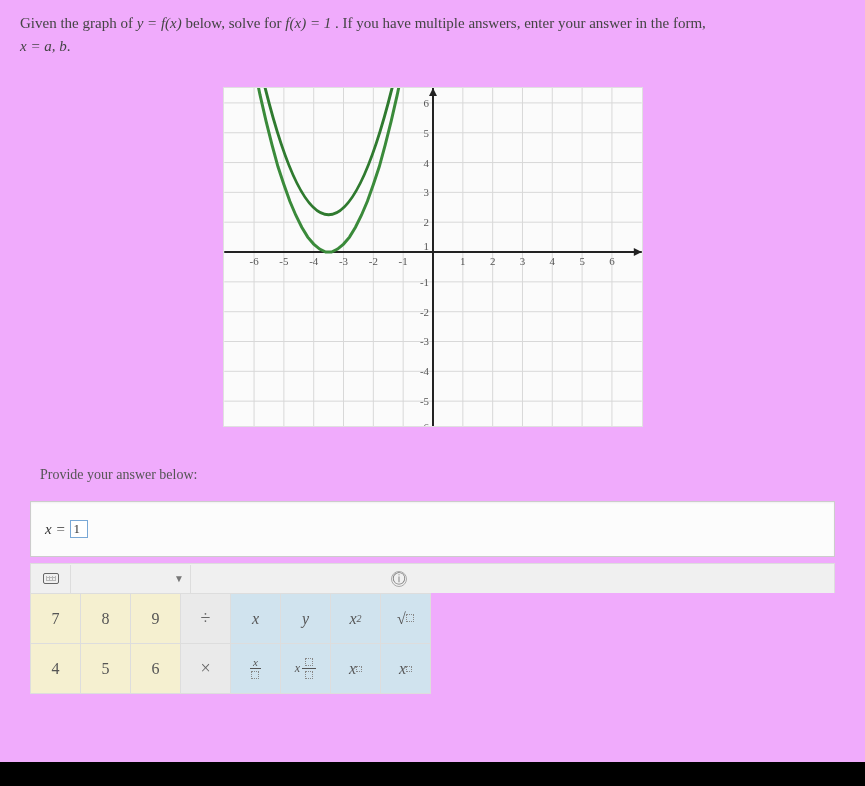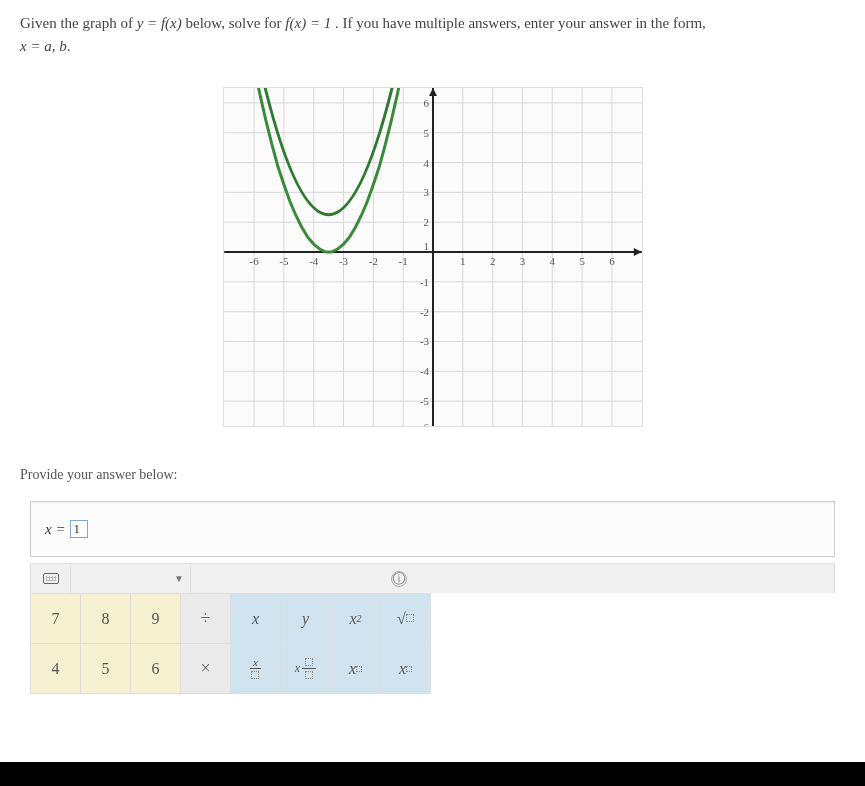--- a/index.html
+++ b/index.html
@@ -1,22 +1,22 @@
 <!DOCTYPE html>
 <html><head>
 <meta charset="utf-8">
 <style>
   * { box-sizing: border-box; margin: 0; padding: 0; }
   body { font-family: Georgia, 'Times New Roman', serif; background: #e8e8e8; color: #333; }
-  .page { width: 865px; height: 786px; background: #ffffff; position: relative; padding: 12px 20px 8px 20px; }
+  .page { width: 865px; height: 786px; background: #f0abfc; position: relative; padding: 12px 20px 8px 20px; }
   .question { font-size: 15px; line-height: 1.5; color: #444; }
   .mi { font-style: italic; font-family: Georgia, serif; }
   .graph-wrap { display: flex; justify-content: center; margin-top: 30px; margin-bottom: 40px; }
   .graph { background: #fafafa; position: relative; border: 1px solid #e0e0e0; }
-  .answer-label { font-size: 14px; color: #555; margin-top: 40px; margin-bottom: 18px; }
+  .answer-label { font-size: 14px; color: #555; margin-top: 40px; margin-bottom: 18px; margin-left: 20px; }
   .answer-panel { margin: 0 10px; }
   .input-box { border: 1px solid #ccc; background: #fcfcfc; padding: 18px 14px; margin-bottom: 6px; box-shadow: inset 0 1px 2px rgba(0,0,0,0.05); }
   .input-inner { font-family: Georgia, serif; font-size: 15px; font-style: italic; display: flex; align-items: center; gap: 4px; }
   .input-field { display:inline-block; min-width: 18px; border: 1px solid #79a8d6; padding: 0 3px; font-style: normal; font-size: 13px; background: #fff; }
   .toolbar { display:flex; align-items:center; height: 30px; background: #f0f0f0; border: 1px solid #ddd; border-bottom: none; margin-top: 4px; }
   .tool-btn { width: 40px; height: 28px; display:flex; align-items:center; justify-content:center; font-size:12px; color:#555; border-right:1px solid #ddd; cursor:pointer; }
   .tool-sep { flex: 0 0 auto; width: 120px; border-right:1px solid #ddd; height:28px; display:flex; align-items:center; justify-content:flex-end; padding-right:6px; }
   .dropdown-caret { font-size: 10px; color:#777; }
   .keypad { display:grid; grid-template-columns: repeat(8, 50px); grid-auto-rows: 50px; border-left:1px solid #ddd; border-top:1px solid #ddd; width: 401px; }
   .key { border-right:1px solid #ddd; border-bottom:1px solid #ddd; display:flex; align-items:center; justify-content:center; font-size:16px; font-family: Georgia, serif; cursor:pointer; }

